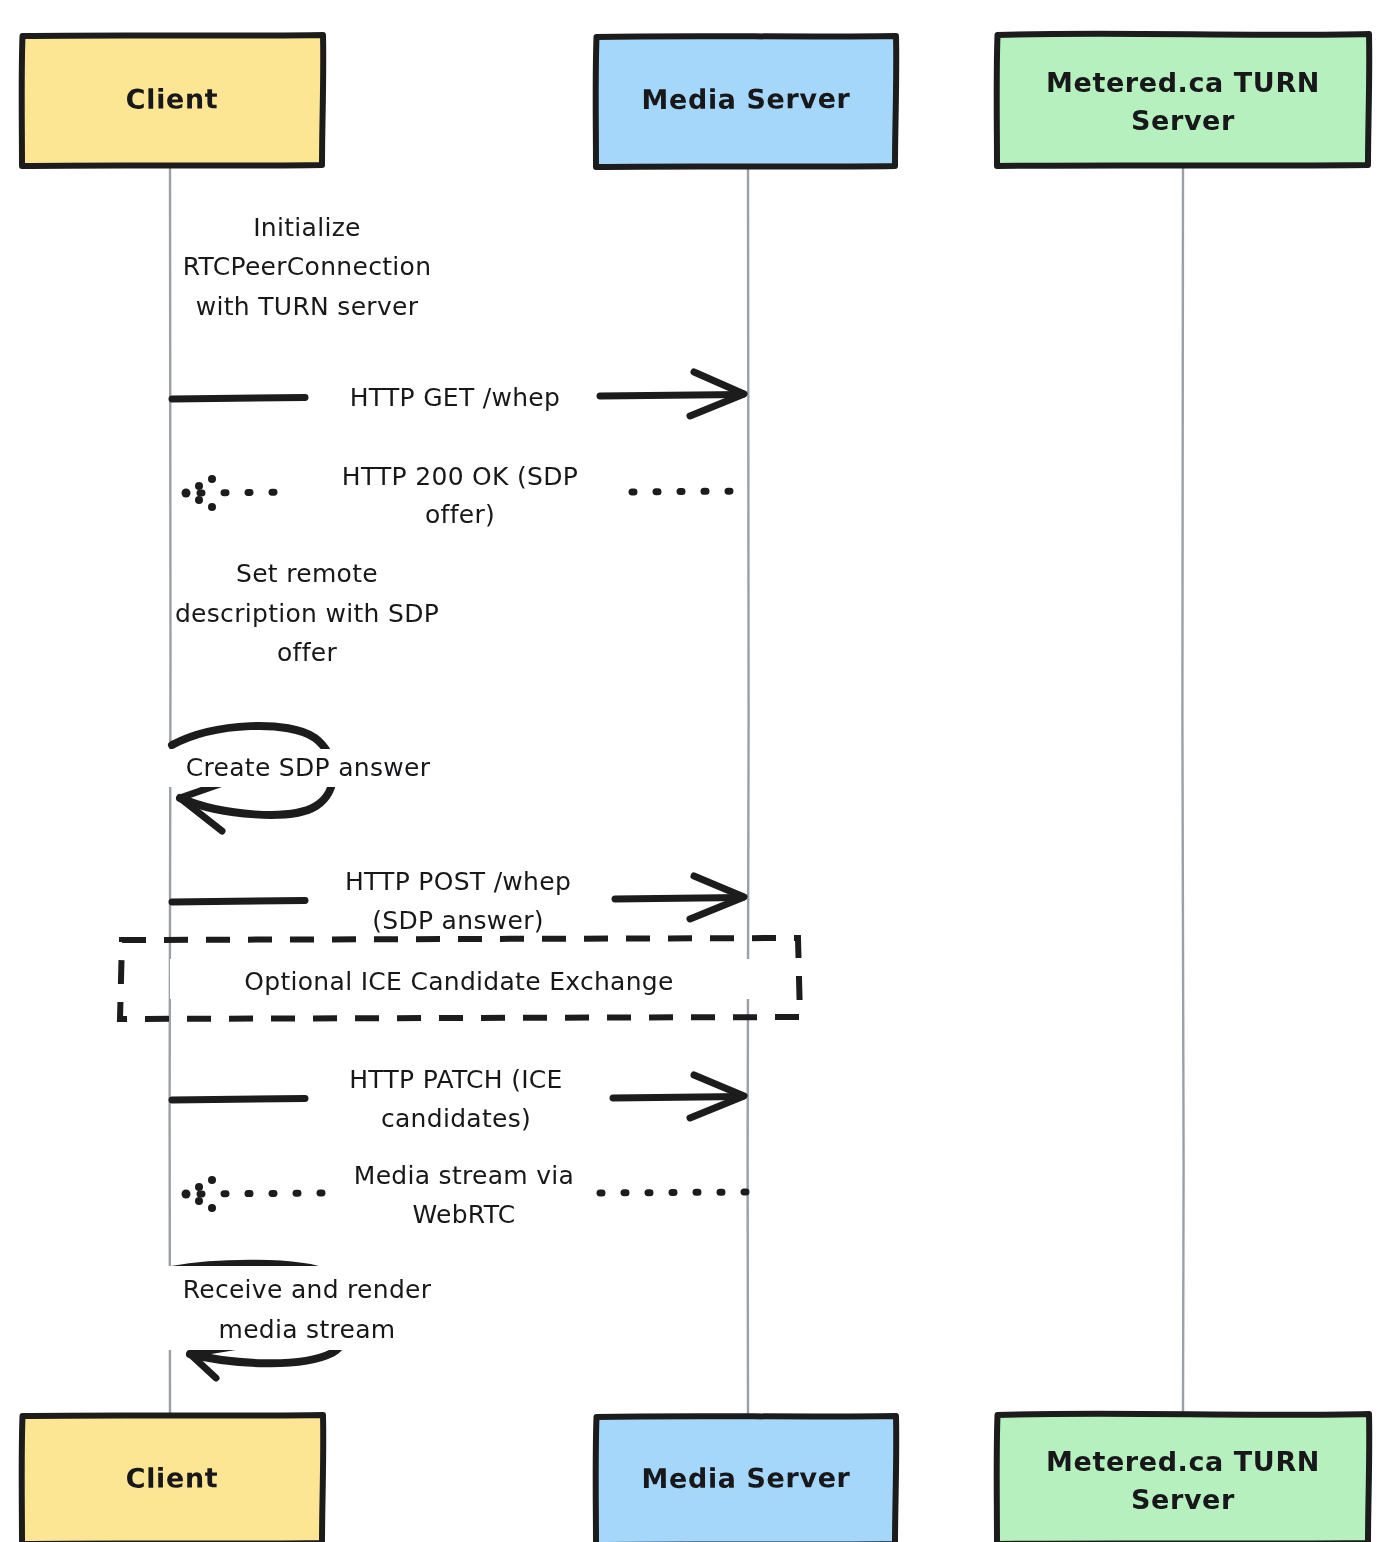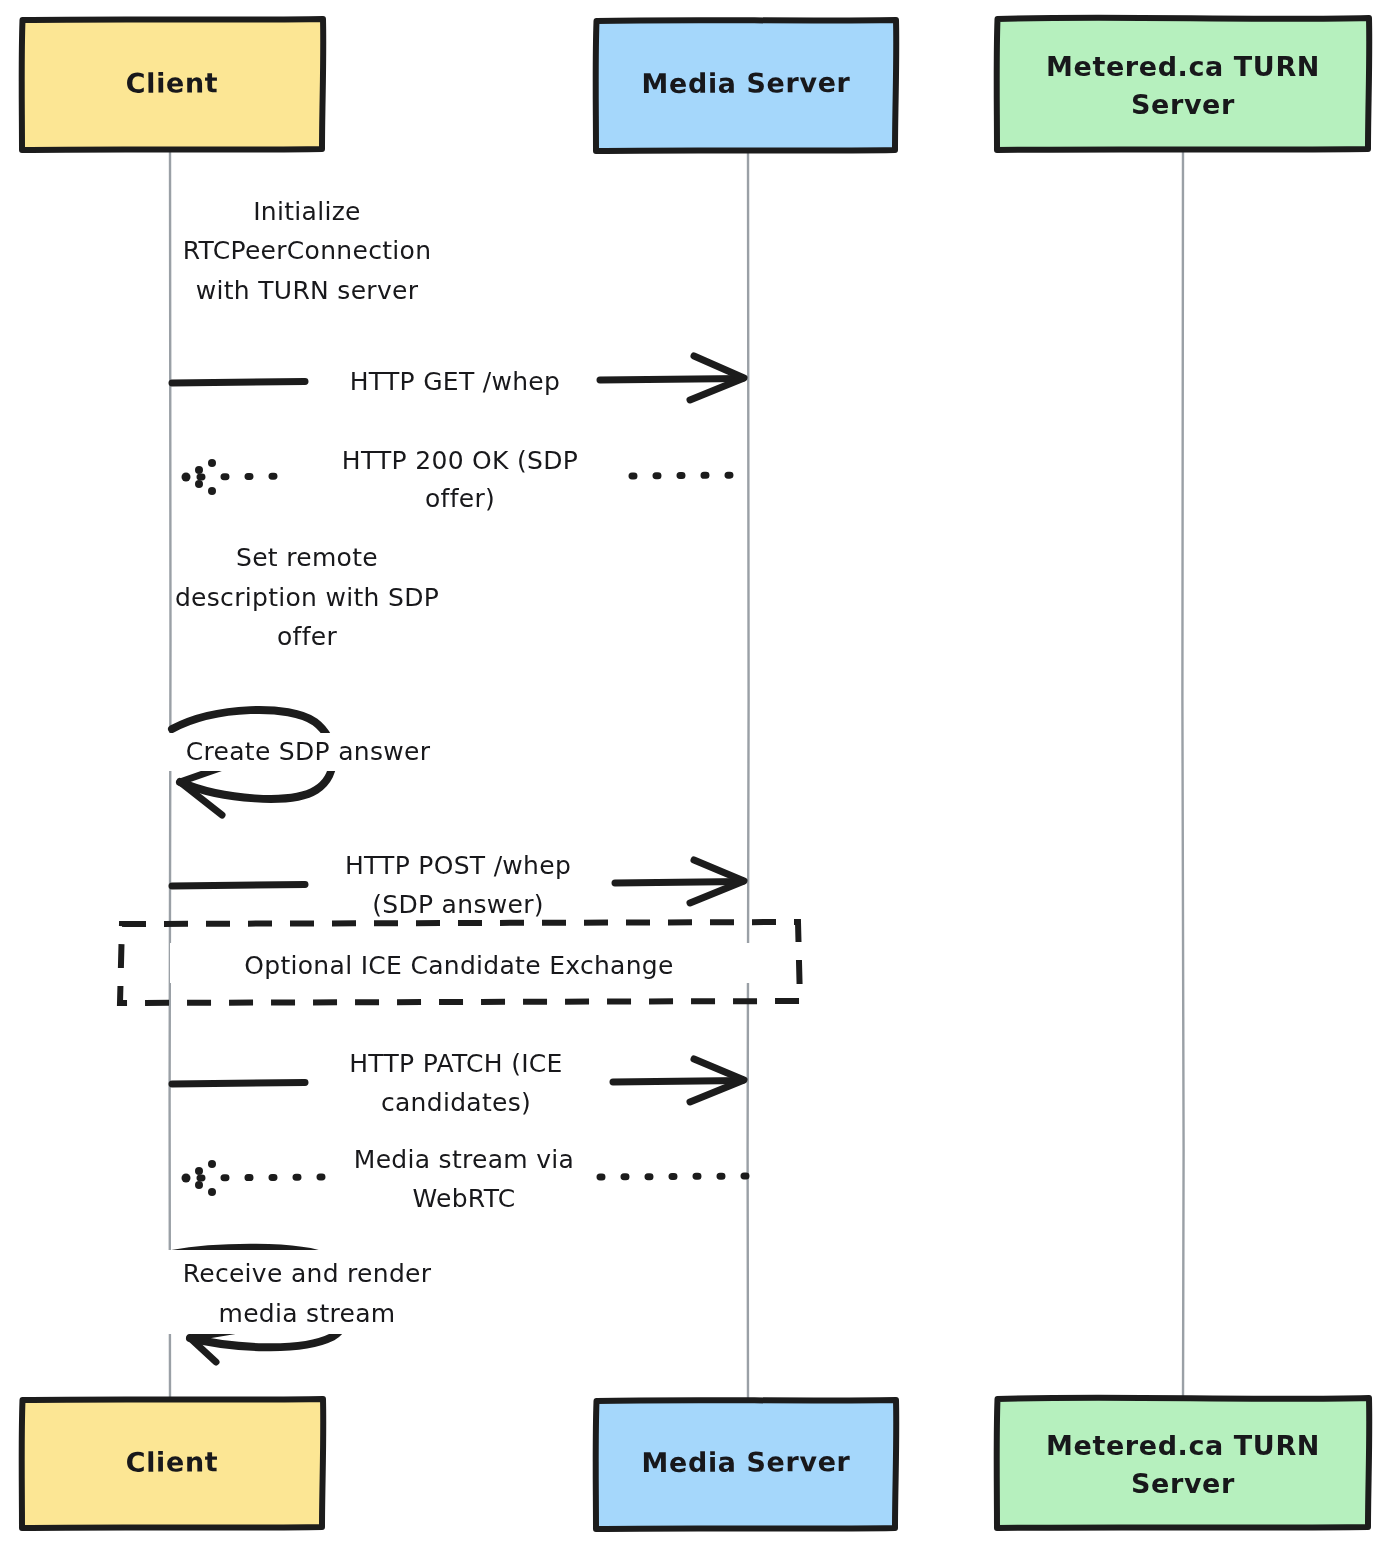--- a/index.html
+++ b/index.html
@@ -1,21 +1,21 @@
 <!DOCTYPE html>
 <html><head>
 <meta charset="utf-8">
 <style>
   html,body{margin:0;padding:0;background:#ffffff;}
   body{
     width:1386px;height:1542px;
     font-family:"DejaVu Sans","Liberation Sans",sans-serif;
     overflow:hidden;
   }
-  #stage{position:relative;width:1386px;height:1520px;background:#fff;}
+  #stage{position:relative;width:1386px;height:1520px;background:#fff;margin-top:16px;}
   #svgroot{position:absolute;inset:0;width:1386px;height:1542px;}
   .hand{font-family:"DejaVu Sans","Liberation Sans",sans-serif;}
   .actor-label{
     font-size:27px;font-weight:700;fill:#18181b;
     text-anchor:middle;dominant-baseline:middle;
     letter-spacing:.6px;
   }
   .msg-label{
     font-size:25px;font-weight:400;fill:#18181b;
     text-anchor:middle;letter-spacing:.3px;

